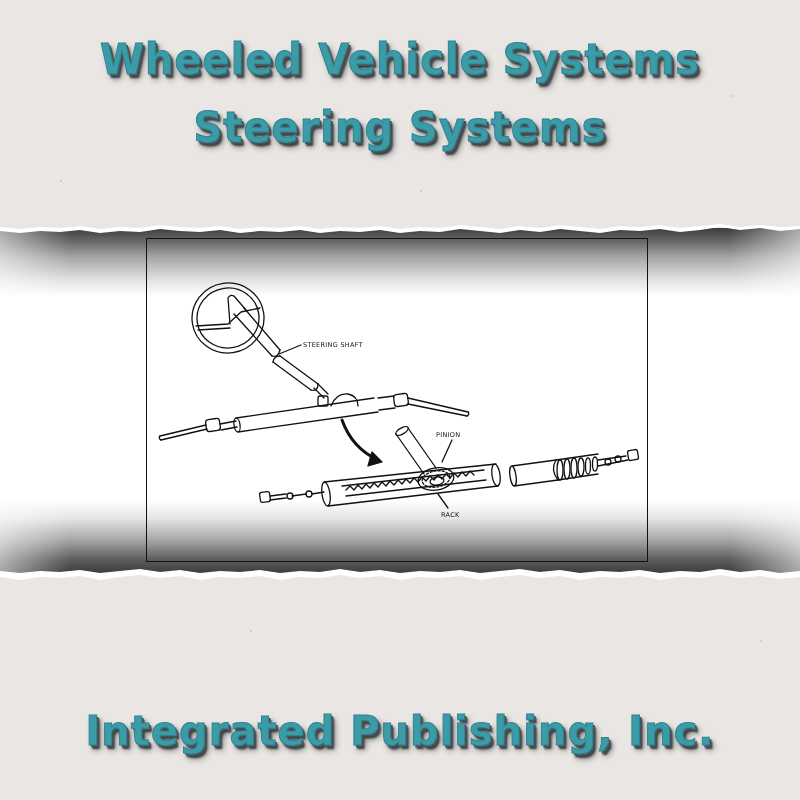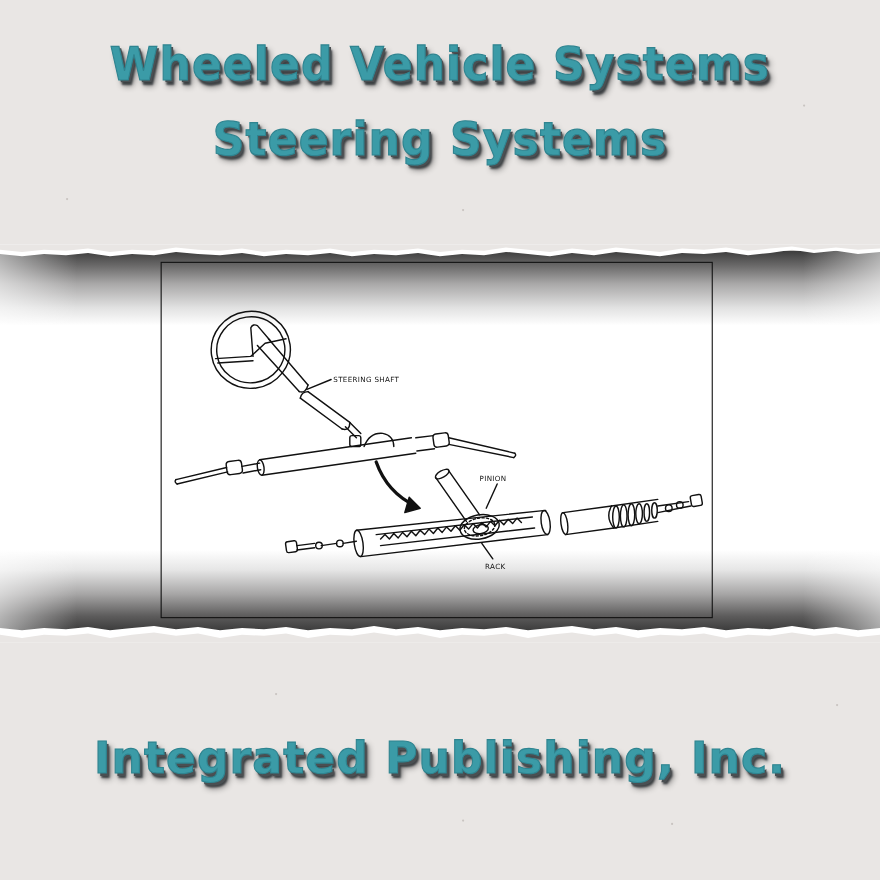--- a/index.html
+++ b/index.html
@@ -38,21 +38,21 @@
         2px 2px 0 #4a4f52,
         3px 4px 2px #3b3f42,
         4px 5px 6px rgba(0,0,0,0.45);
       transform: scaleY(1.05);
     }
     .title-1 { top: 36px; font-size: 40px; }
     .title-2 { top: 104px; font-size: 40px; }
     .footer-title {
       position: absolute;
       left: 0;
-      top: 667px;
+      top: 708px;
       width: 800px;
       text-align: center;
       font-weight: bold;
       font-size: 40px;
       color: #3b9ba7;
       letter-spacing: 1px;
       -webkit-text-stroke: 1px #2f8490;
       text-shadow:
         2px 2px 0 #4a4f52,
         3px 4px 2px #3b3f42,

